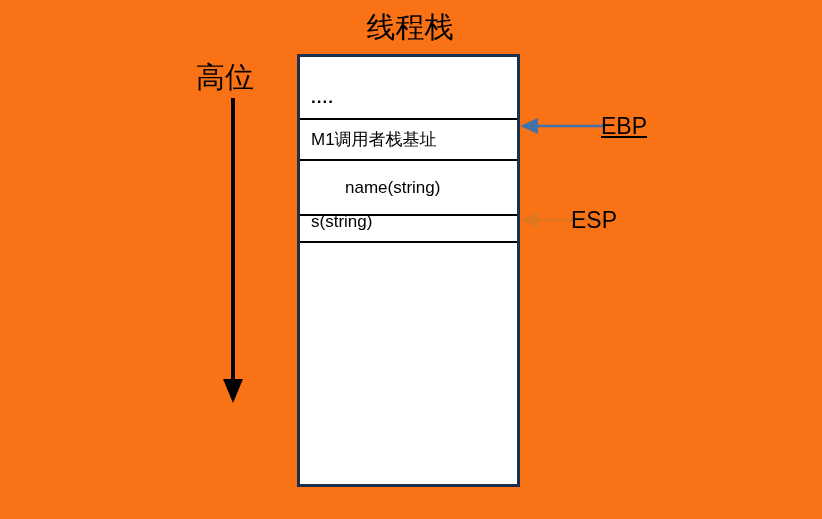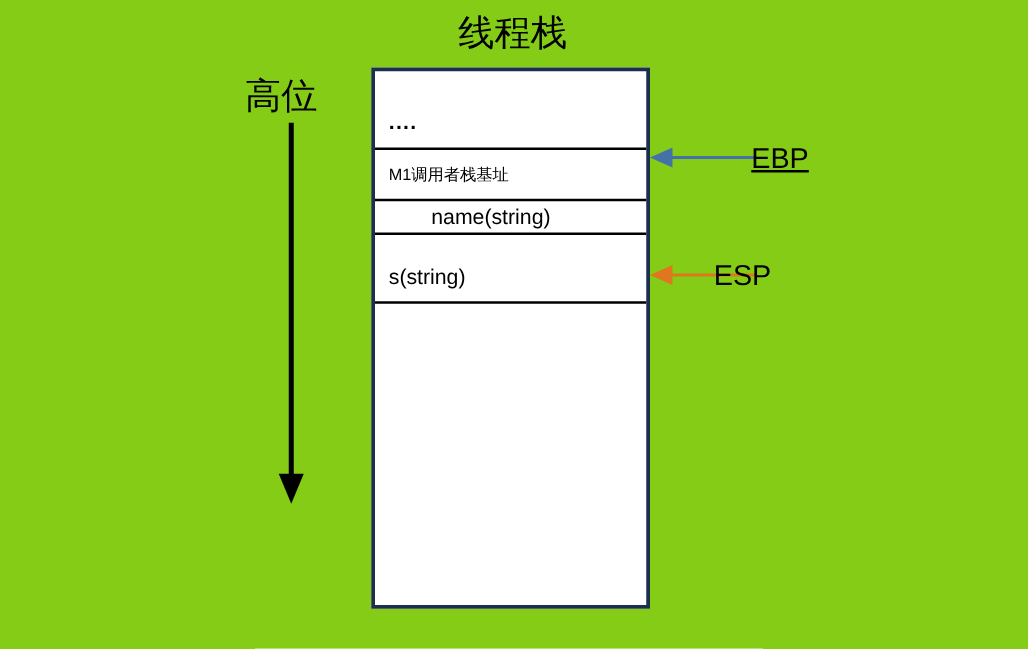--- a/index.html
+++ b/index.html
@@ -4,21 +4,21 @@
 <style>
   html, body {
     margin: 0;
     padding: 0;
     background: #ffffff;
   }
   #canvas {
     position: relative;
     width: 822px;
     height: 519px;
-    background: #84cc16;
+    background: #f97316;
     overflow: hidden;
     font-family: "Liberation Sans", sans-serif;
   }
 
   
   .diagram-title {
     position: absolute;
     left: 310px;
     top: 9px;
     width: 200px;
@@ -56,33 +56,33 @@
     display: flex;
     align-items: center;
     padding-left: 11px;
     font-family: "Liberation Sans", sans-serif;
     font-size: 17px;
     color: #000000;
     white-space: nowrap;
   }
   .stack-row.r0 { top: 0px;   height: 63px; }
   .stack-row.r1 { top: 63px;  height: 41px; }
-  .stack-row.r2 { top: 104px; height: 27px; padding-left: 45px; }
+  .stack-row.r2 { top: 104px; height: 55px; padding-left: 45px; }
   .stack-row.r3 { top: 145px; height: 41px; }
 
   .row-dots {
     font-size: 17px;
     letter-spacing: 1px;
     font-weight: 700;
     position: relative;
     top: 10px;
   }
   .row-cjk {
     font-family: "Liberation Sans", sans-serif;
-    font-size: 13px;
+    font-size: 17px;
   }
 
   
   .axis-label {
     position: absolute;
     width: 110px;
     text-align: center;
     font-family: "Liberation Serif", serif;
     font-size: 29px;
     line-height: 30px;

